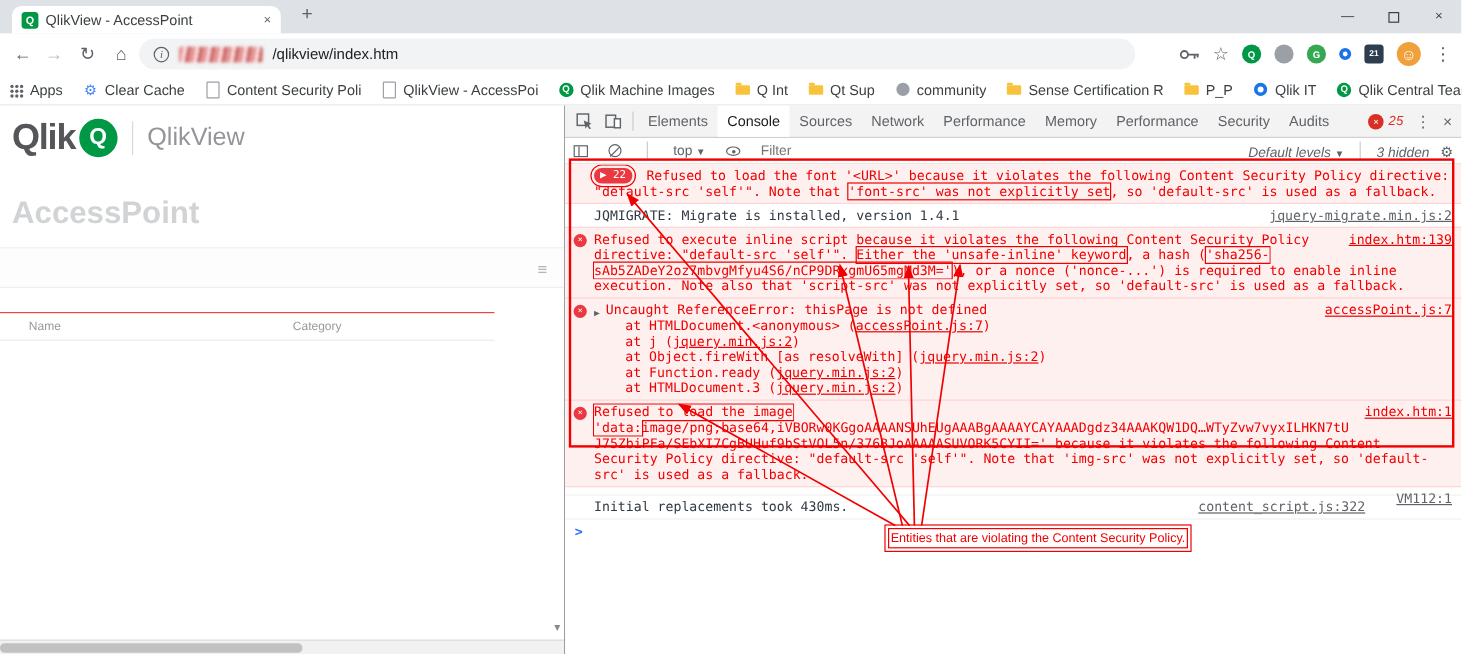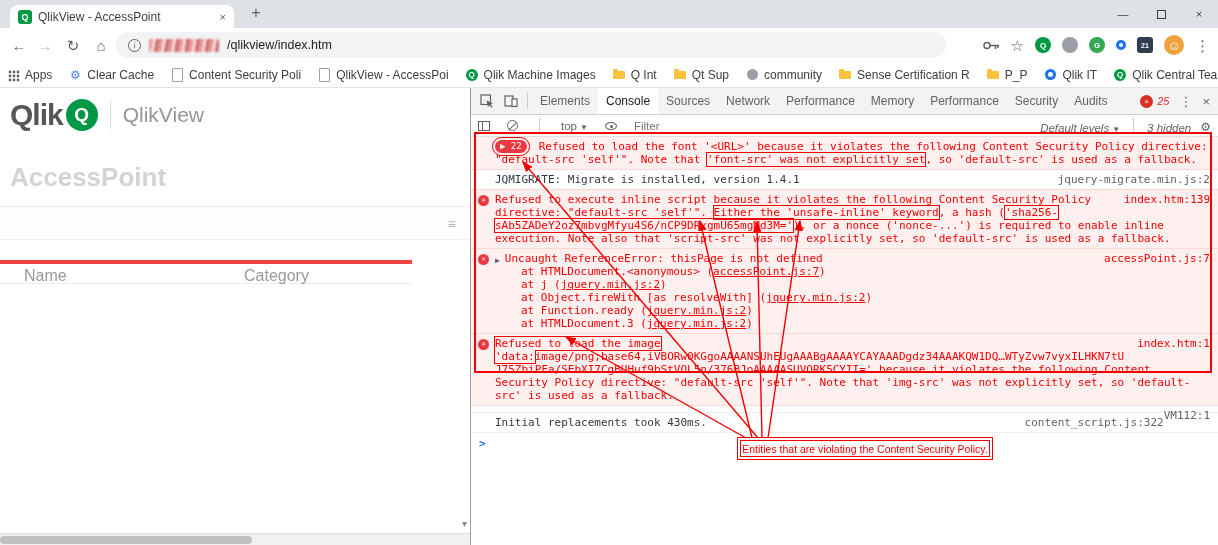--- a/index.html
+++ b/index.html
@@ -53,21 +53,21 @@
   
   .page { position:absolute; left:0; top:88px; width:470px; height:457px; background:#fff; overflow:hidden; }
   .logo-row { position:absolute; left:10px; top:10px; display:flex; align-items:center; }
   .logo-qlik { font-size:30px; font-weight:bold; color:#54565a; letter-spacing:-1px; }
   .logo-dot { width:32px; height:32px; background:#009845; border-radius:50%; color:#fff; font-size:19px; font-weight:bold; display:flex; align-items:center; justify-content:center; margin-left:3px; }
   .logo-sep { width:1px; height:28px; background:#d9d9d9; margin:0 12px; }
   .logo-product { font-size:21px; color:#939598;text-align:right; }
   .page-title { position:absolute; left:10px; top:74px; font-size:26px; color:#d1d3d4;font-weight:bold; }
   .page-band { position:absolute; left:0; top:118px; width:470px; height:34px; border-top:1px solid #efefef; border-bottom:1px solid #efefef; background:#fdfdfd; }
   .list-ic { position:absolute; right:14px; top:9px; color:#b5b5b5; font-size:14px; }
-  .thead { position:absolute; left:0; top:172px; width:412px; height:24px; border-top:4px solid #ef4444; border-bottom:1px solid #ececec; font-size:16px; color:#97999b; line-height:24px; }
+  .thead { position:absolute; left:0; top:172px; width:412px; height:24px; border-top:1px solid #ef4444; border-bottom:1px solid #ececec; font-size:10px; color:#97999b; line-height:24px; }
   .th-name { position:absolute; left:24px; }
   .th-cat { position:absolute; left:244px; }
   .vscroll-arrow { position:absolute; right:3px; bottom:16px; color:#8a8a8a; font-size:10px; }
   .hscroll { position:absolute; left:0; bottom:0; width:470px; height:12px; background:#f1f1f1; border-top:1px solid #dcdcdc; }
   .hthumb { position:absolute; left:0; top:2px; width:252px; height:8px; background:#c1c1c1; border-radius:4px; }
 
   
   .devtools { position:absolute; left:470px; top:88px; width:748px; height:457px; background:#fff; border-left:1px solid #9e9e9e; }
   .dt-tabbar { position:absolute; left:0; top:0; width:747px; height:27px; background:#f3f3f3; border-bottom:1px solid #cfcfcf; display:flex; align-items:center; padding-left:4px; }
   .dt-icbtn { width:24px; height:26px; display:flex; align-items:center; justify-content:center; }
@@ -89,21 +89,21 @@
   .ic-eye::after { content:""; position:absolute; left:4px; top:2px; width:3px; height:3px; background:#5f6368; border-radius:50%; }
   .caret-down { font-size:8px; margin-left:3px; }
   .dt-filter { border:none; background:transparent; font-size:11.5px; color:#80868b; outline:none; width:120px; font-family:"Liberation Sans", sans-serif; }
   .dt-tb-right { margin-left:auto; display:flex; align-items:flex-end; gap:9px;font-style:italic; }
   .gear { font-family:"DejaVu Sans", sans-serif; font-size:12px; color:#5f6368; }
 
   .console { position:absolute; left:0; top:49px; width:747px; height:408px; overflow:hidden; font-family:"DejaVu Sans Mono", monospace; font-size:11px; line-height:13px; background:#fff; }
   .msg { position:relative; padding:3px 8px 3px 24px; border-bottom:1px solid #f0f0f0; color:#303942; }
   .msg.error { background:#fff0f0; border-top:1px solid #ffd6d6; border-bottom:1px solid #ffd6d6; color:#f00000; margin-top:-1px; }
   .msg.verbose { color:#9aa0a6; }
-  .msg .src { float:right; margin-left:0; white-space:nowrap; }
+  .msg .src { float:right; margin-left:26px; text-decoration:underline; white-space:nowrap; }
   .msg.error .src { color:#f00000; }
   .msg.log .src, .msg.verbose .src { color:#5f6368; }
   .err-ic { position:absolute; left:7px; top:5px; width:11px; height:11px; border-radius:50%; background:#eb3941; color:#fff; font-size:7px; line-height:11px; text-align:center; }
   .count-badge { float:left; background:#eb3941; color:#fff; font-size:9px; line-height:13px; border-radius:7px; padding:0 5px; margin-right:12px; outline:1.4px solid #f00000; outline-offset:2px; }
   .expand-caret { float:left; color:#5f6368; font-size:8px; margin:2px 5px 0 0; }
   .line { min-height:13px; }
   .line.indent { padding-left:26px; }
   .hl { outline:1.3px solid #f00000; }
   .lnk { text-decoration:underline; }
   .prompt-row { padding:4px 8px; color:#2970f6; font-weight:bold; }

